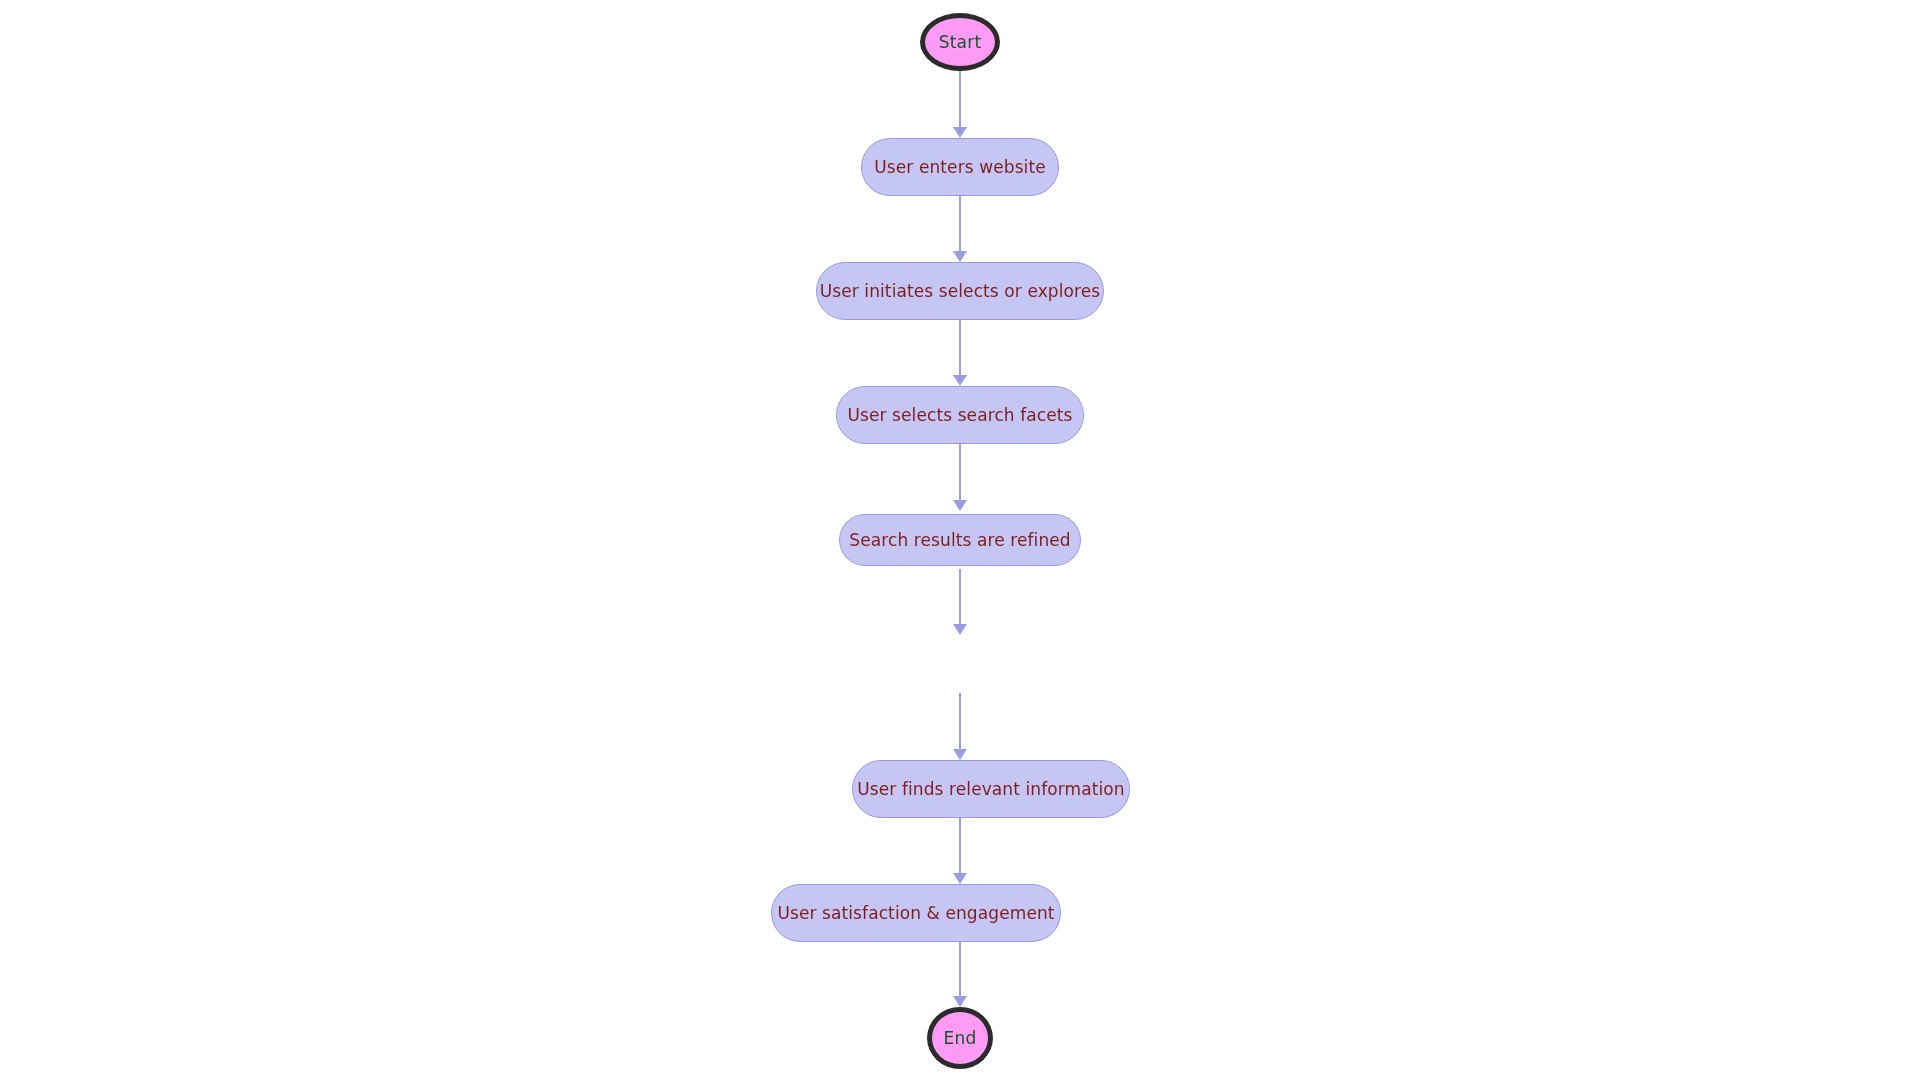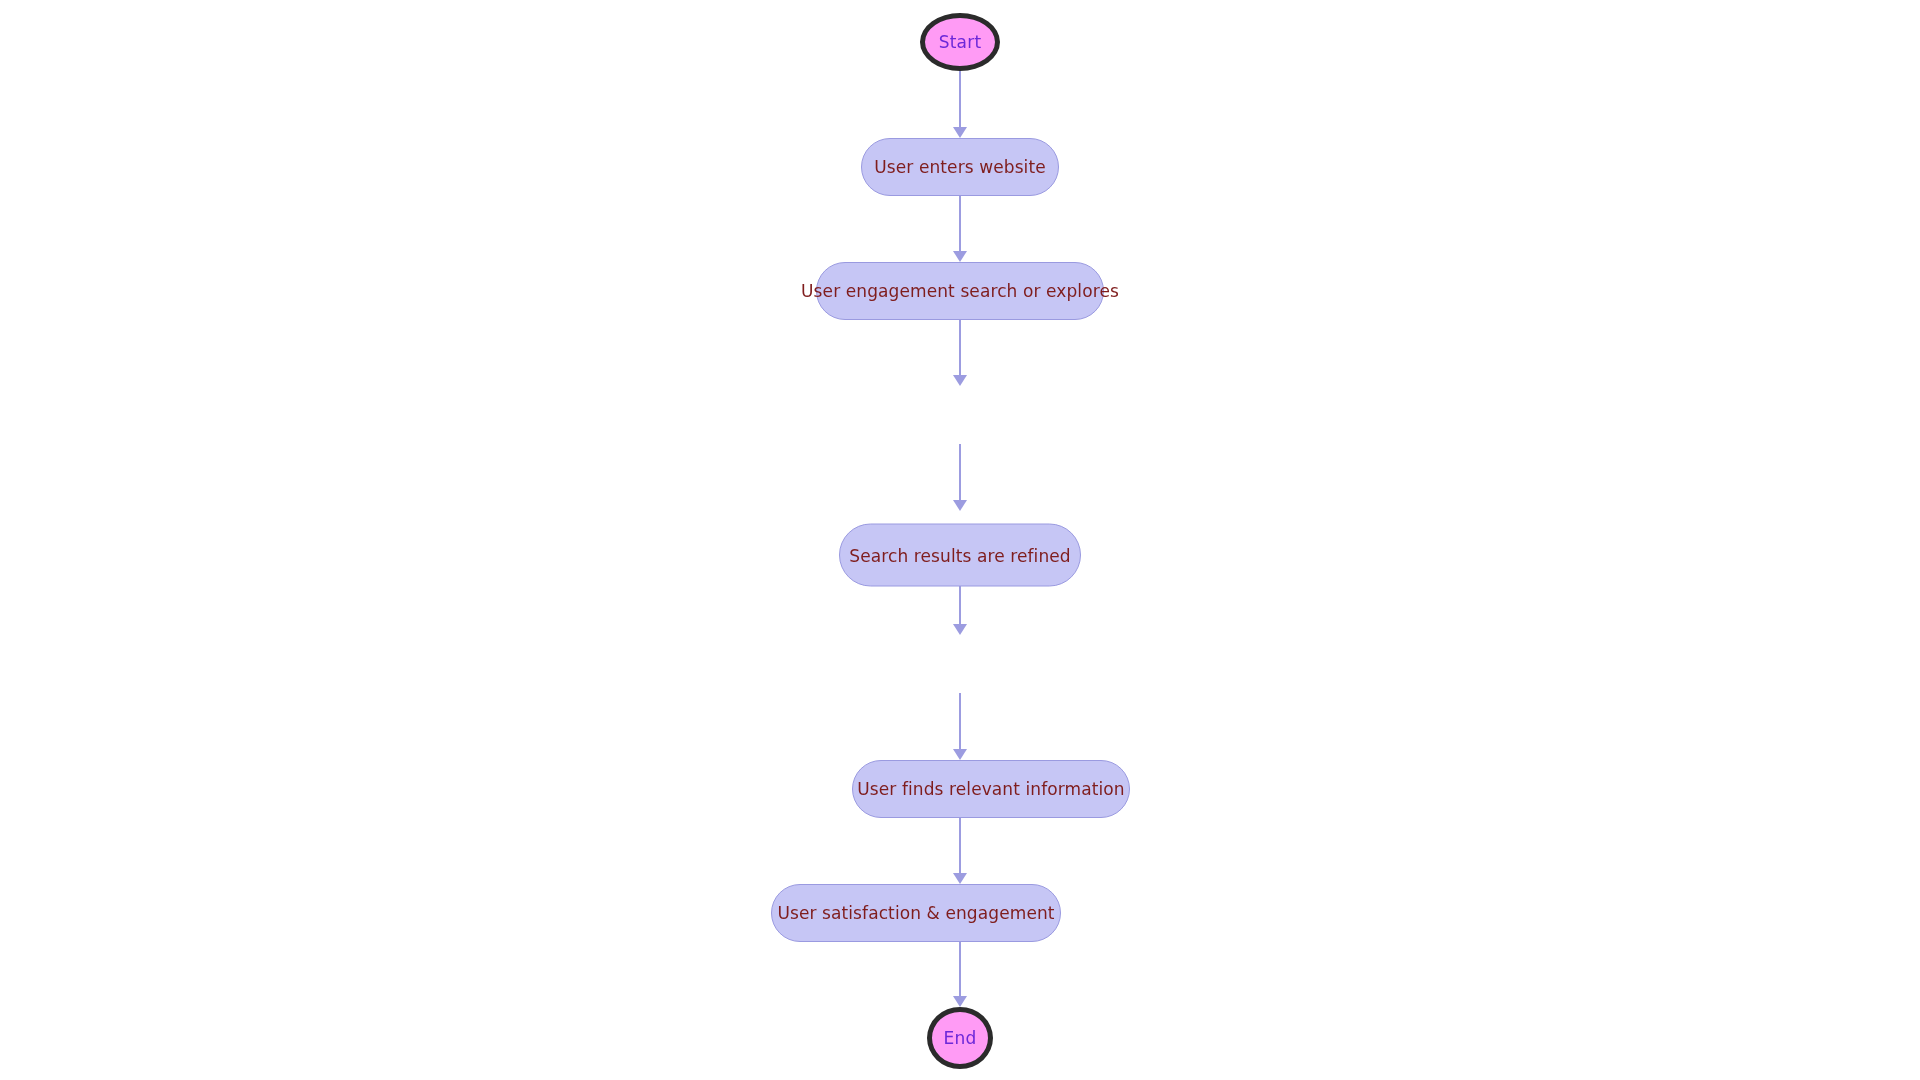--- a/index.html
+++ b/index.html
@@ -31,21 +31,21 @@
     text-align: center;
     white-space: nowrap;
     transform: translate(-50%, -50%);
   }
 
   
   .node.terminator {
     background: #ff9bf5;
     border: 5px solid #2b2b2b;
     border-radius: 50%;
-    color: #6d28d9;
+    color: #14532d;
     font-size: 17px;
     letter-spacing: 0.2px;
   }
 
   
   .node.process {
     background: #c6c6f5;
     border: 1px solid #9a9ae0;
     border-radius: 999px;
     color: #7f1d1d;
@@ -112,23 +112,26 @@
       <div class="shaft"></div>
       <div class="head"></div>
     </div>
     <div class="node terminator" style="left: 960px; top: 42px; width: 80px; height: 58px;">
       <span>Start</span>
     </div>
     <div class="node process" style="left: 960px; top: 167px; width: 198px; height: 58px;">
       <span>User enters website</span>
     </div>
     <div class="node process" style="left: 960px; top: 291px; width: 288px; height: 58px;">
-      <span>User engagement search or explores</span>
+      <span>User initiates selects or explores</span>
     </div>
-    <div class="node process" style="left: 960px; top: 540px; width: 242px; height: 63px; margin-top: 15px;">
+    <div class="node process" style="left: 960px; top: 415px; width: 248px; height: 58px;">
+      <span>User selects search facets</span>
+    </div>
+    <div class="node process" style="left: 960px; top: 540px; width: 242px; height: 52px;">
       <span>Search results are refined</span>
     </div>
     <div class="node process" style="left: 960px; top: 789px; width: 278px; height: 58px; margin-left: 31px;">
       <span>User finds relevant information</span>
     </div>
     <div class="node process" style="left: 916px; top: 913px; width: 290px; height: 58px;">
       <span>User satisfaction &amp; engagement</span>
     </div>
     <div class="node terminator" style="left: 960px; top: 1038px; width: 66px; height: 62px;">
       <span>End</span>

